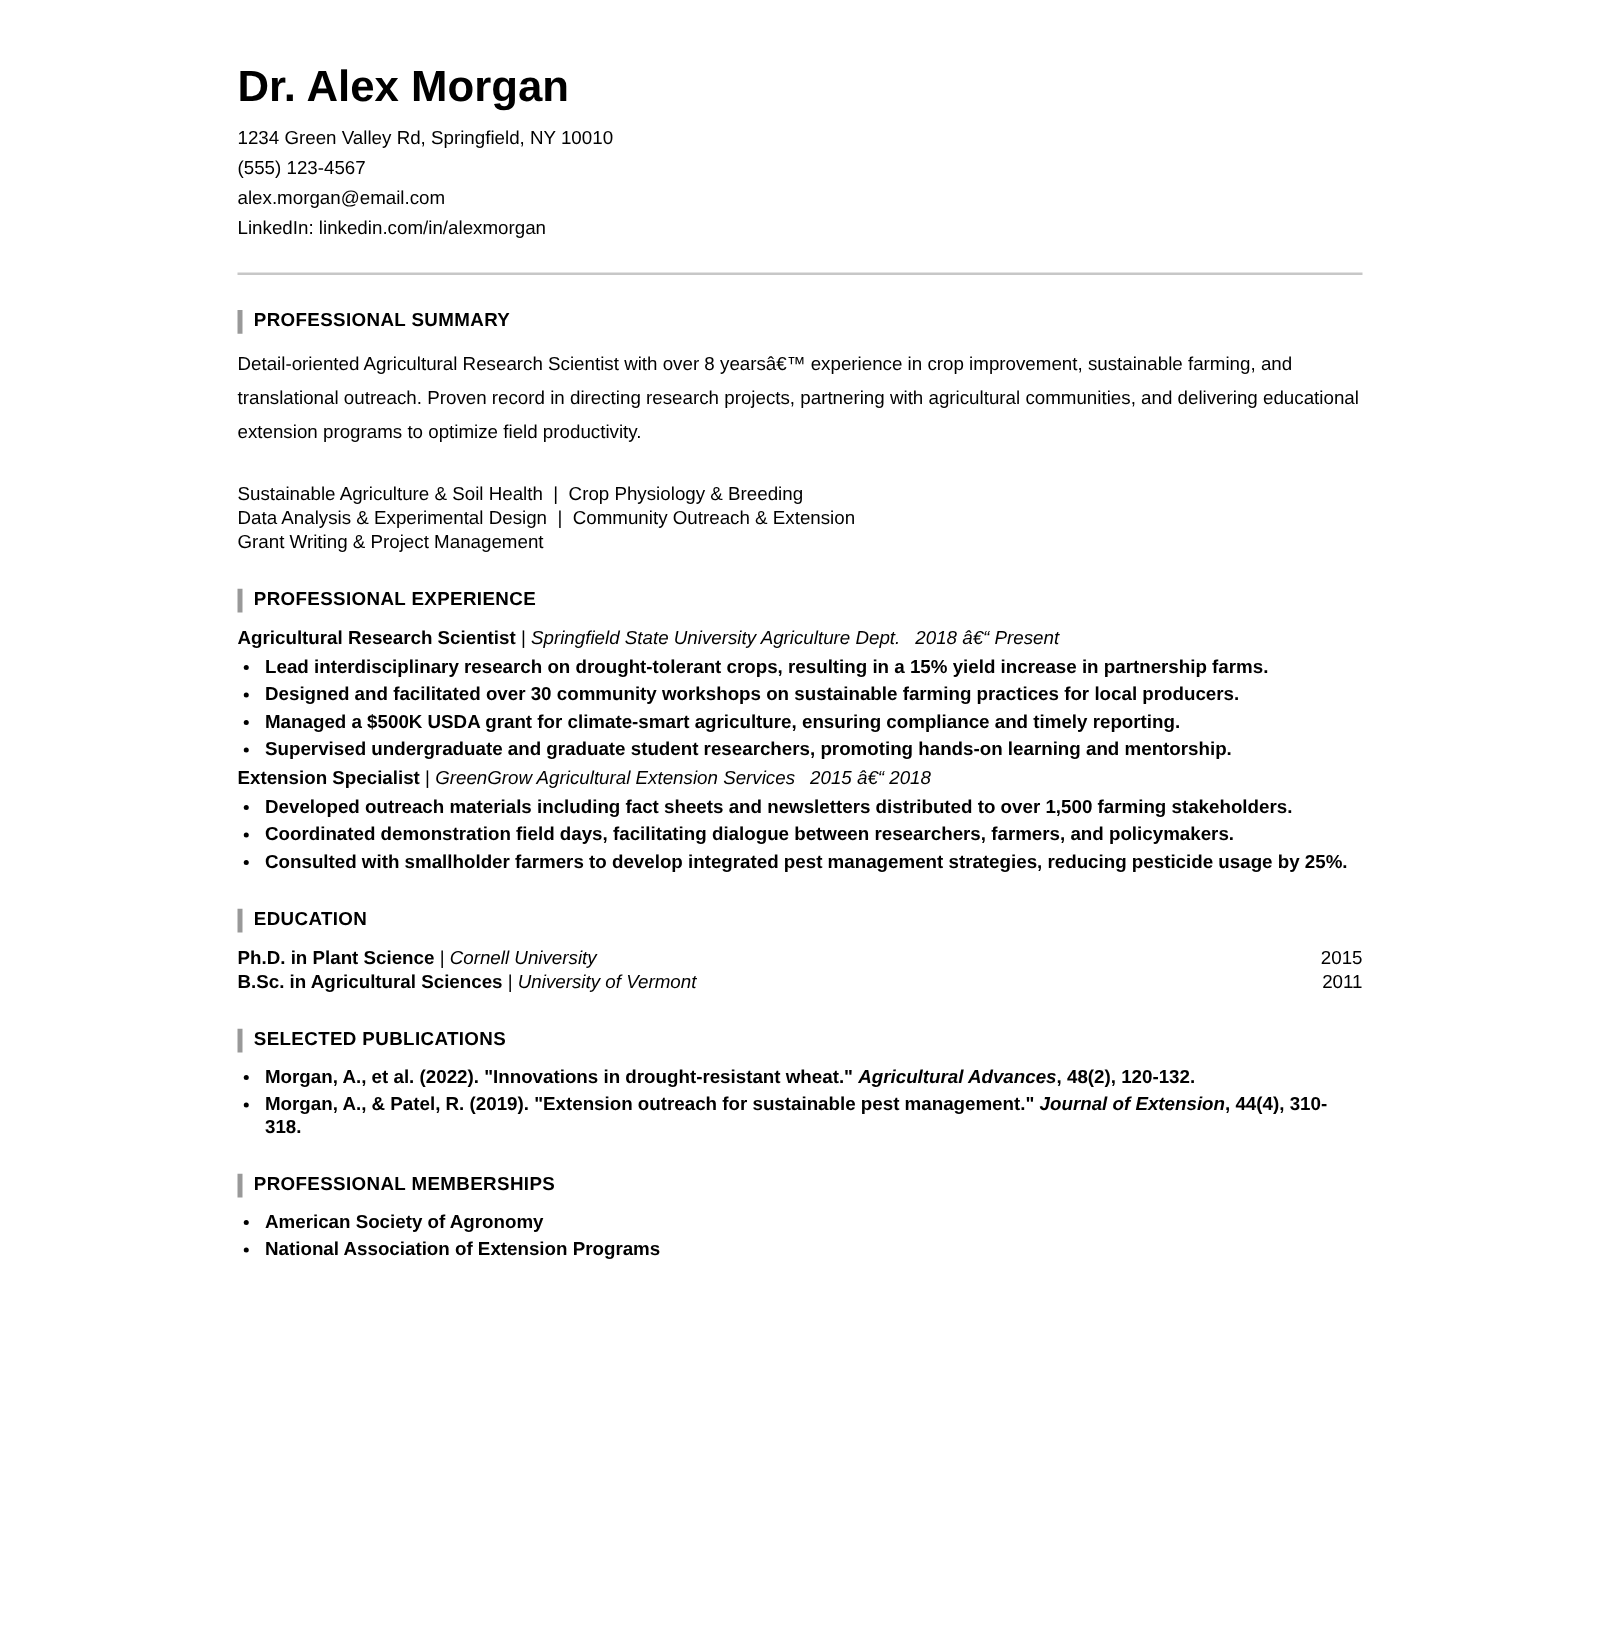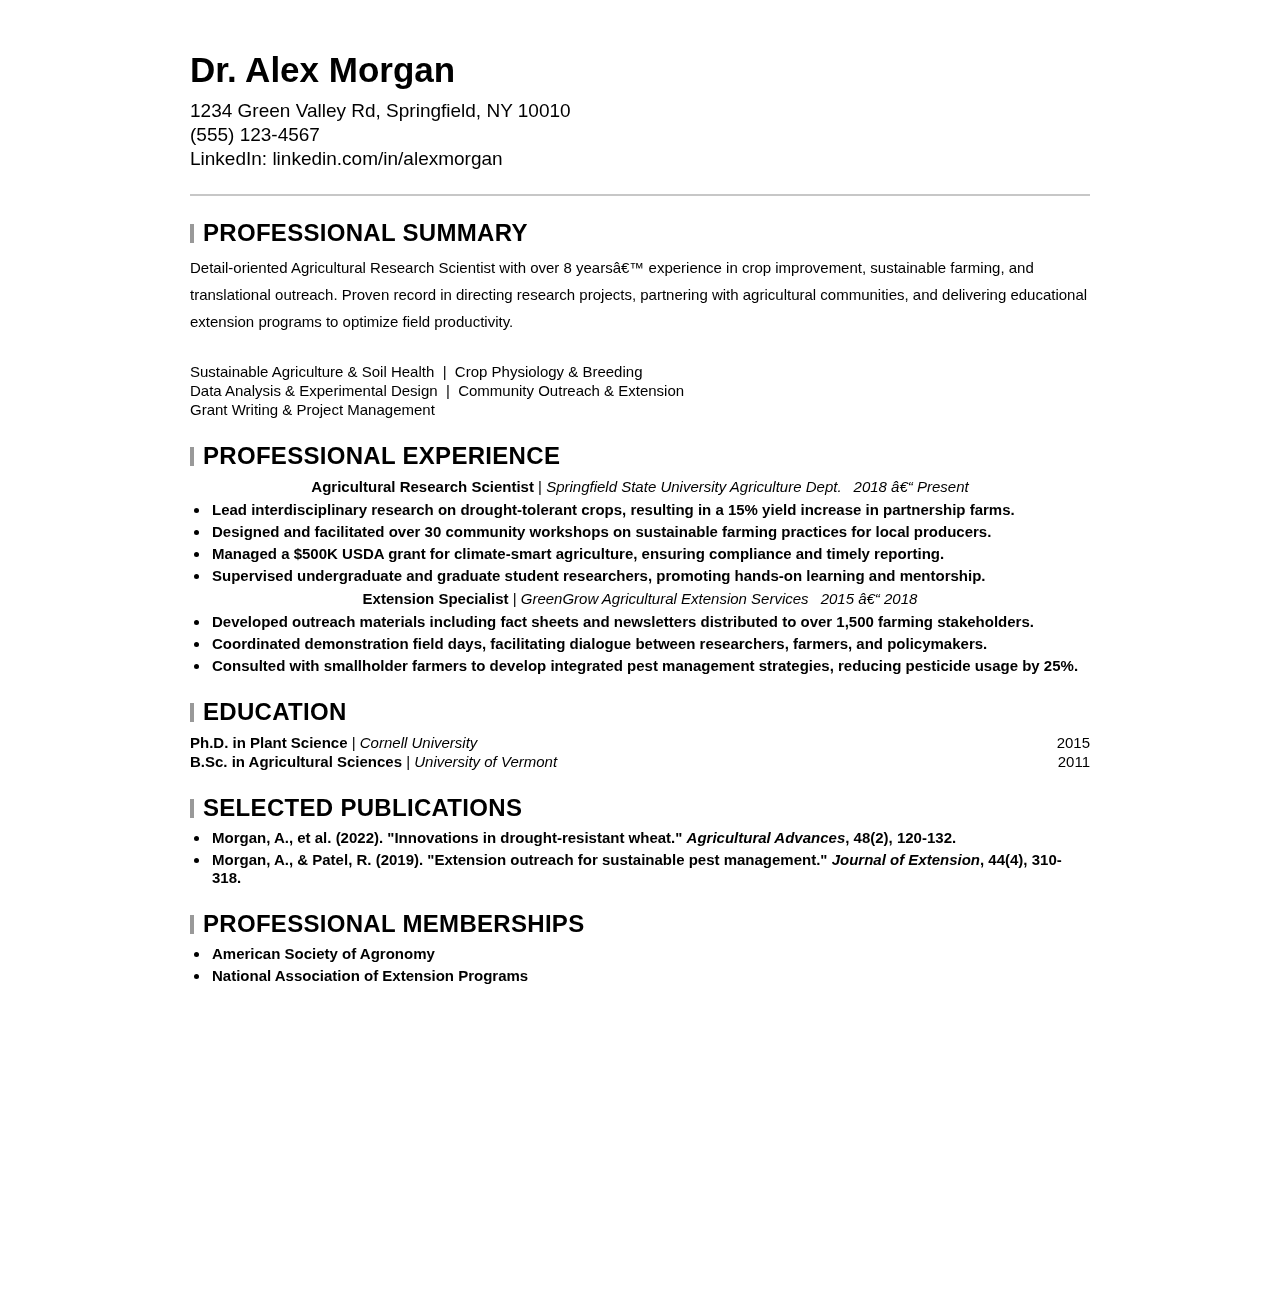--- a/index.html
+++ b/index.html
@@ -21,34 +21,34 @@
   }
   
   .name {
     font-size: 35px;
     font-weight: bold;
     line-height: 40px;
     margin: 0 0 9px 0;
     letter-spacing: 0;
   }
   .contact-line {
-    font-size: 19px;
+    font-size: 15px;
     line-height: 24px;
   }
   .divider {
     border: none;
     border-top: 2px solid #c7c7c7;
     margin: 23px 0 0 0;
   }
   
   .section { margin-top: 27px; }
   .section-heading {
     display: flex;
     align-items: center;
-    font-size: 24px;
+    font-size: 15px;
     font-weight: bold;
     letter-spacing: 0.3px;
     line-height: 20px;
     margin: 0 0 11px 0;
     text-align: right;
   }
   .accent-bar {
     display: inline-block;
     width: 4px;
     height: 19px;
@@ -60,21 +60,21 @@
     margin: 0;
     line-height: 27px;
   }
   .expertise-line {
     line-height: 19px;
     white-space: pre-wrap;
   }
   
   .job-header {
     display: flex;
-    justify-content: center;
+    justify-content: flex-start;
     align-items: baseline;
     line-height: 19px;
   }
   .job + .job { margin-top: 4px; }
   .bold { font-weight: bold; }
   .italic { font-style: italic; }
   .job-dates { white-space: nowrap; padding-left: 12px; font-style: italic; }
   ul.bullets {
     margin: 5px 0 0 0;
     padding-left: 20px;
@@ -99,20 +99,21 @@
 </head>
 <body>
 
 <div class="page">
 
   <header>
     <h1 class="name">Dr. Alex Morgan</h1>
     <div>
       <div class="contact-line">1234 Green Valley Rd, Springfield, NY 10010</div>
       <div class="contact-line">(555) 123-4567</div>
+      <div class="contact-line">alex.morgan@email.com</div>
       <div class="contact-line">LinkedIn: linkedin.com/in/alexmorgan</div>
     </div>
   </header>
 
   <hr class="divider">
 
   <section class="section">
     <h2 class="section-heading">
         <span class="accent-bar"></span>
         <span>PROFESSIONAL SUMMARY</span>

